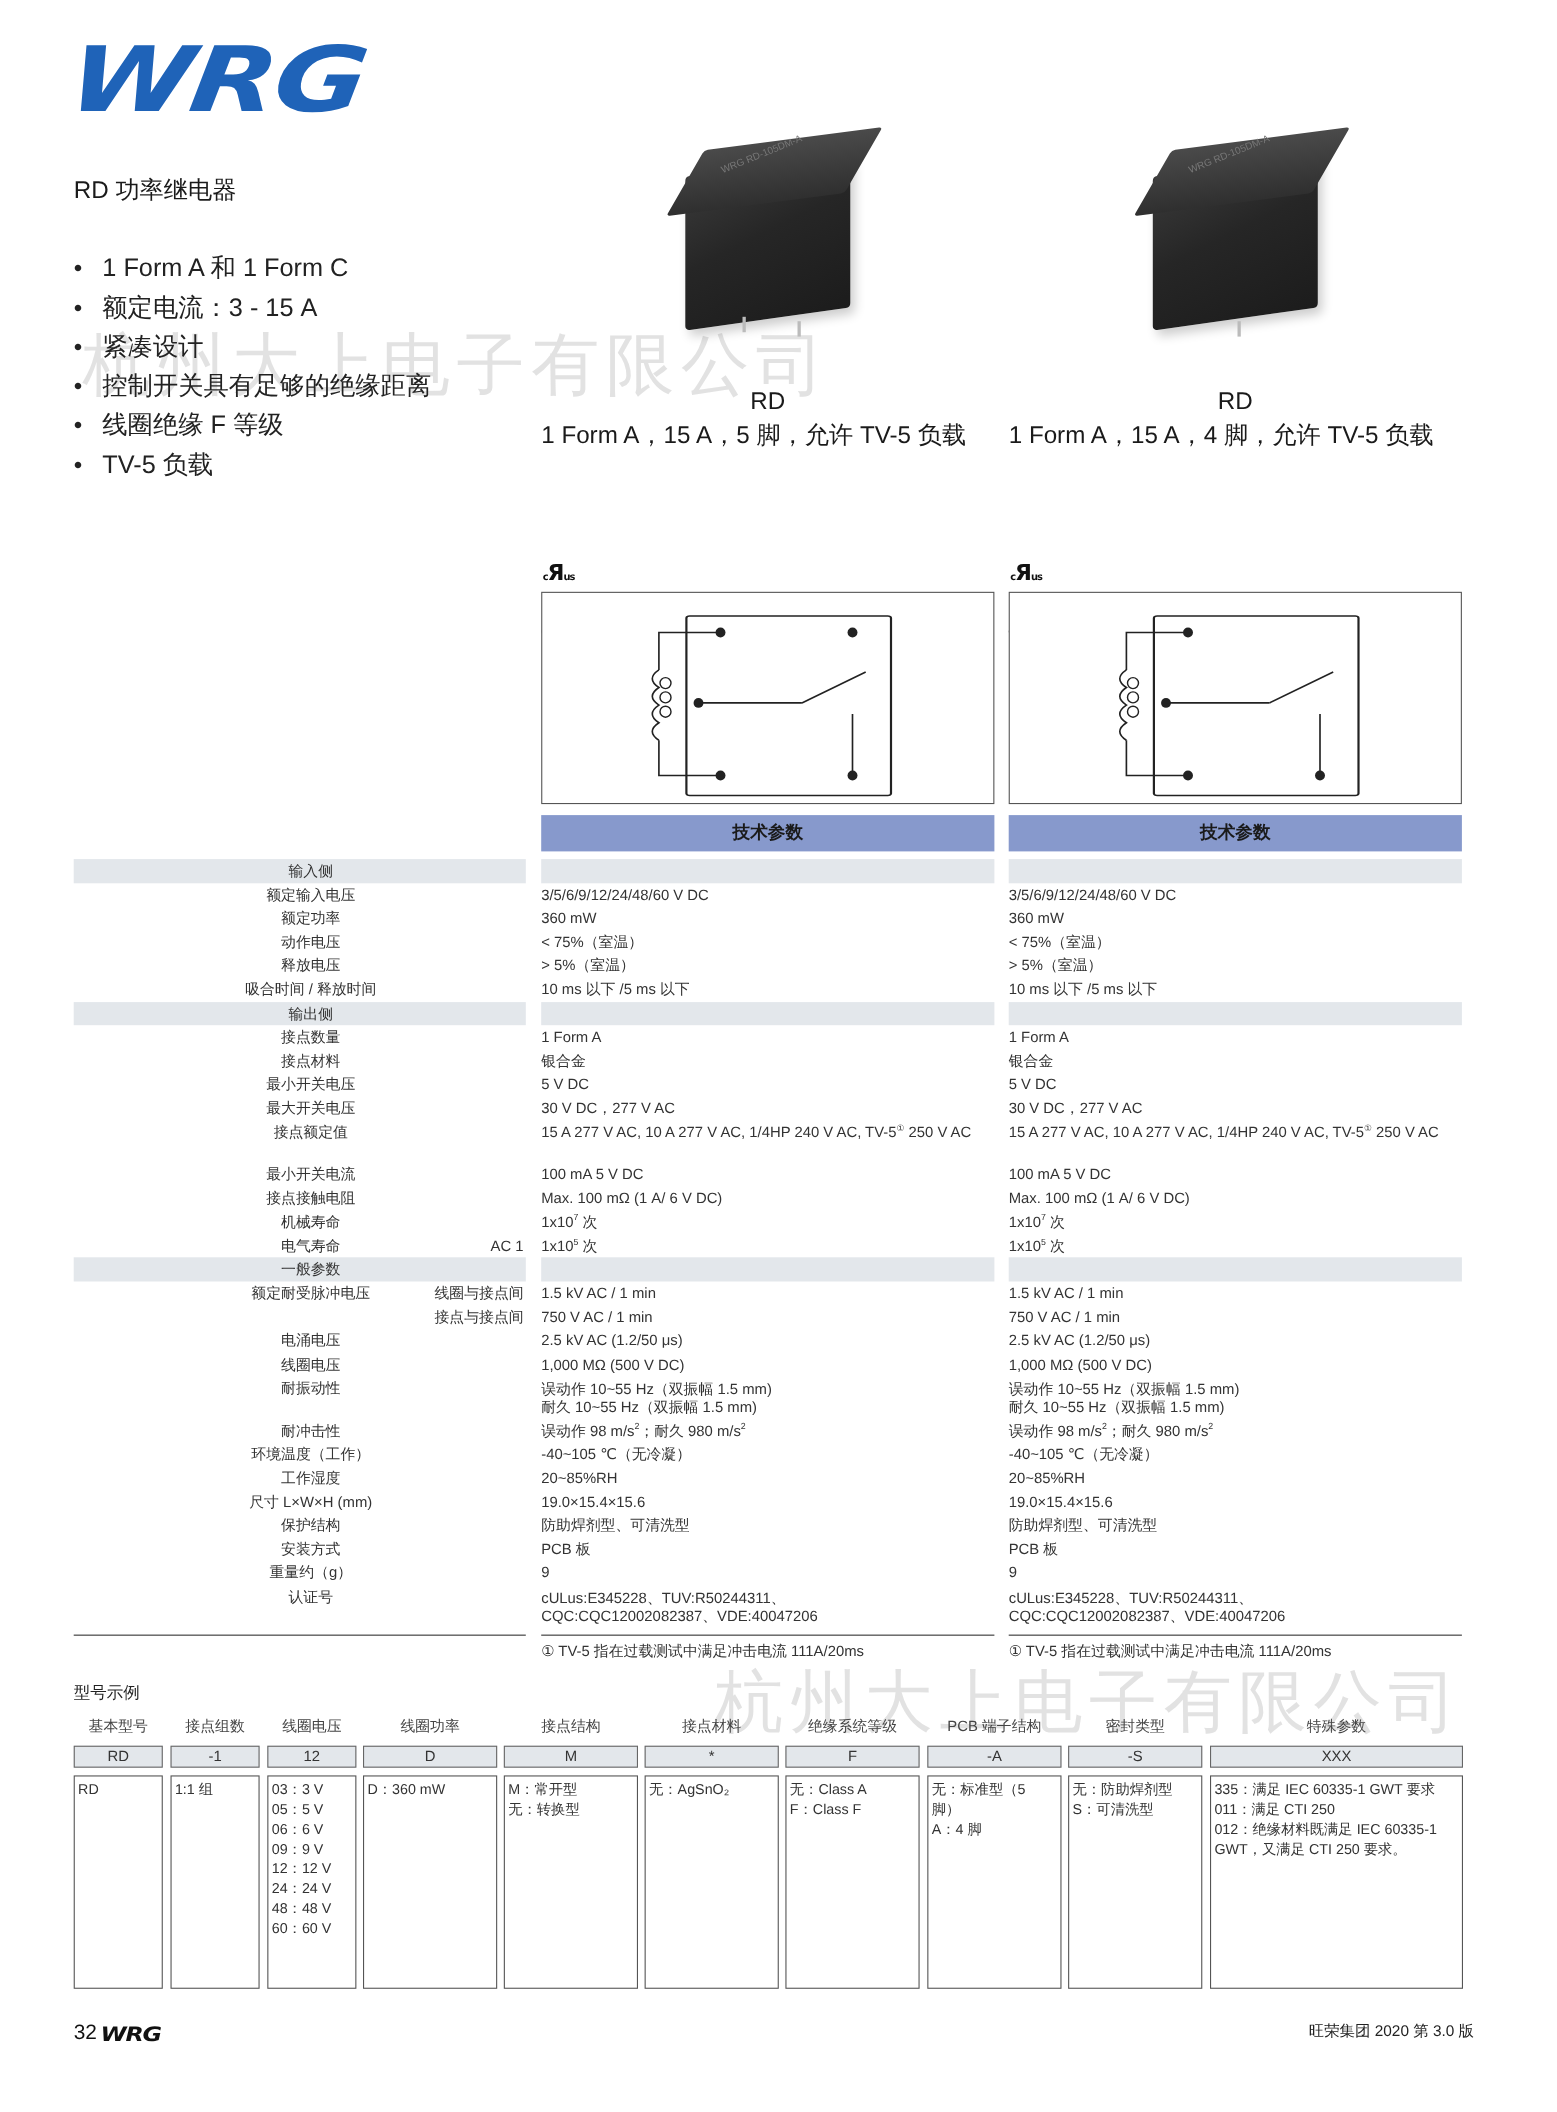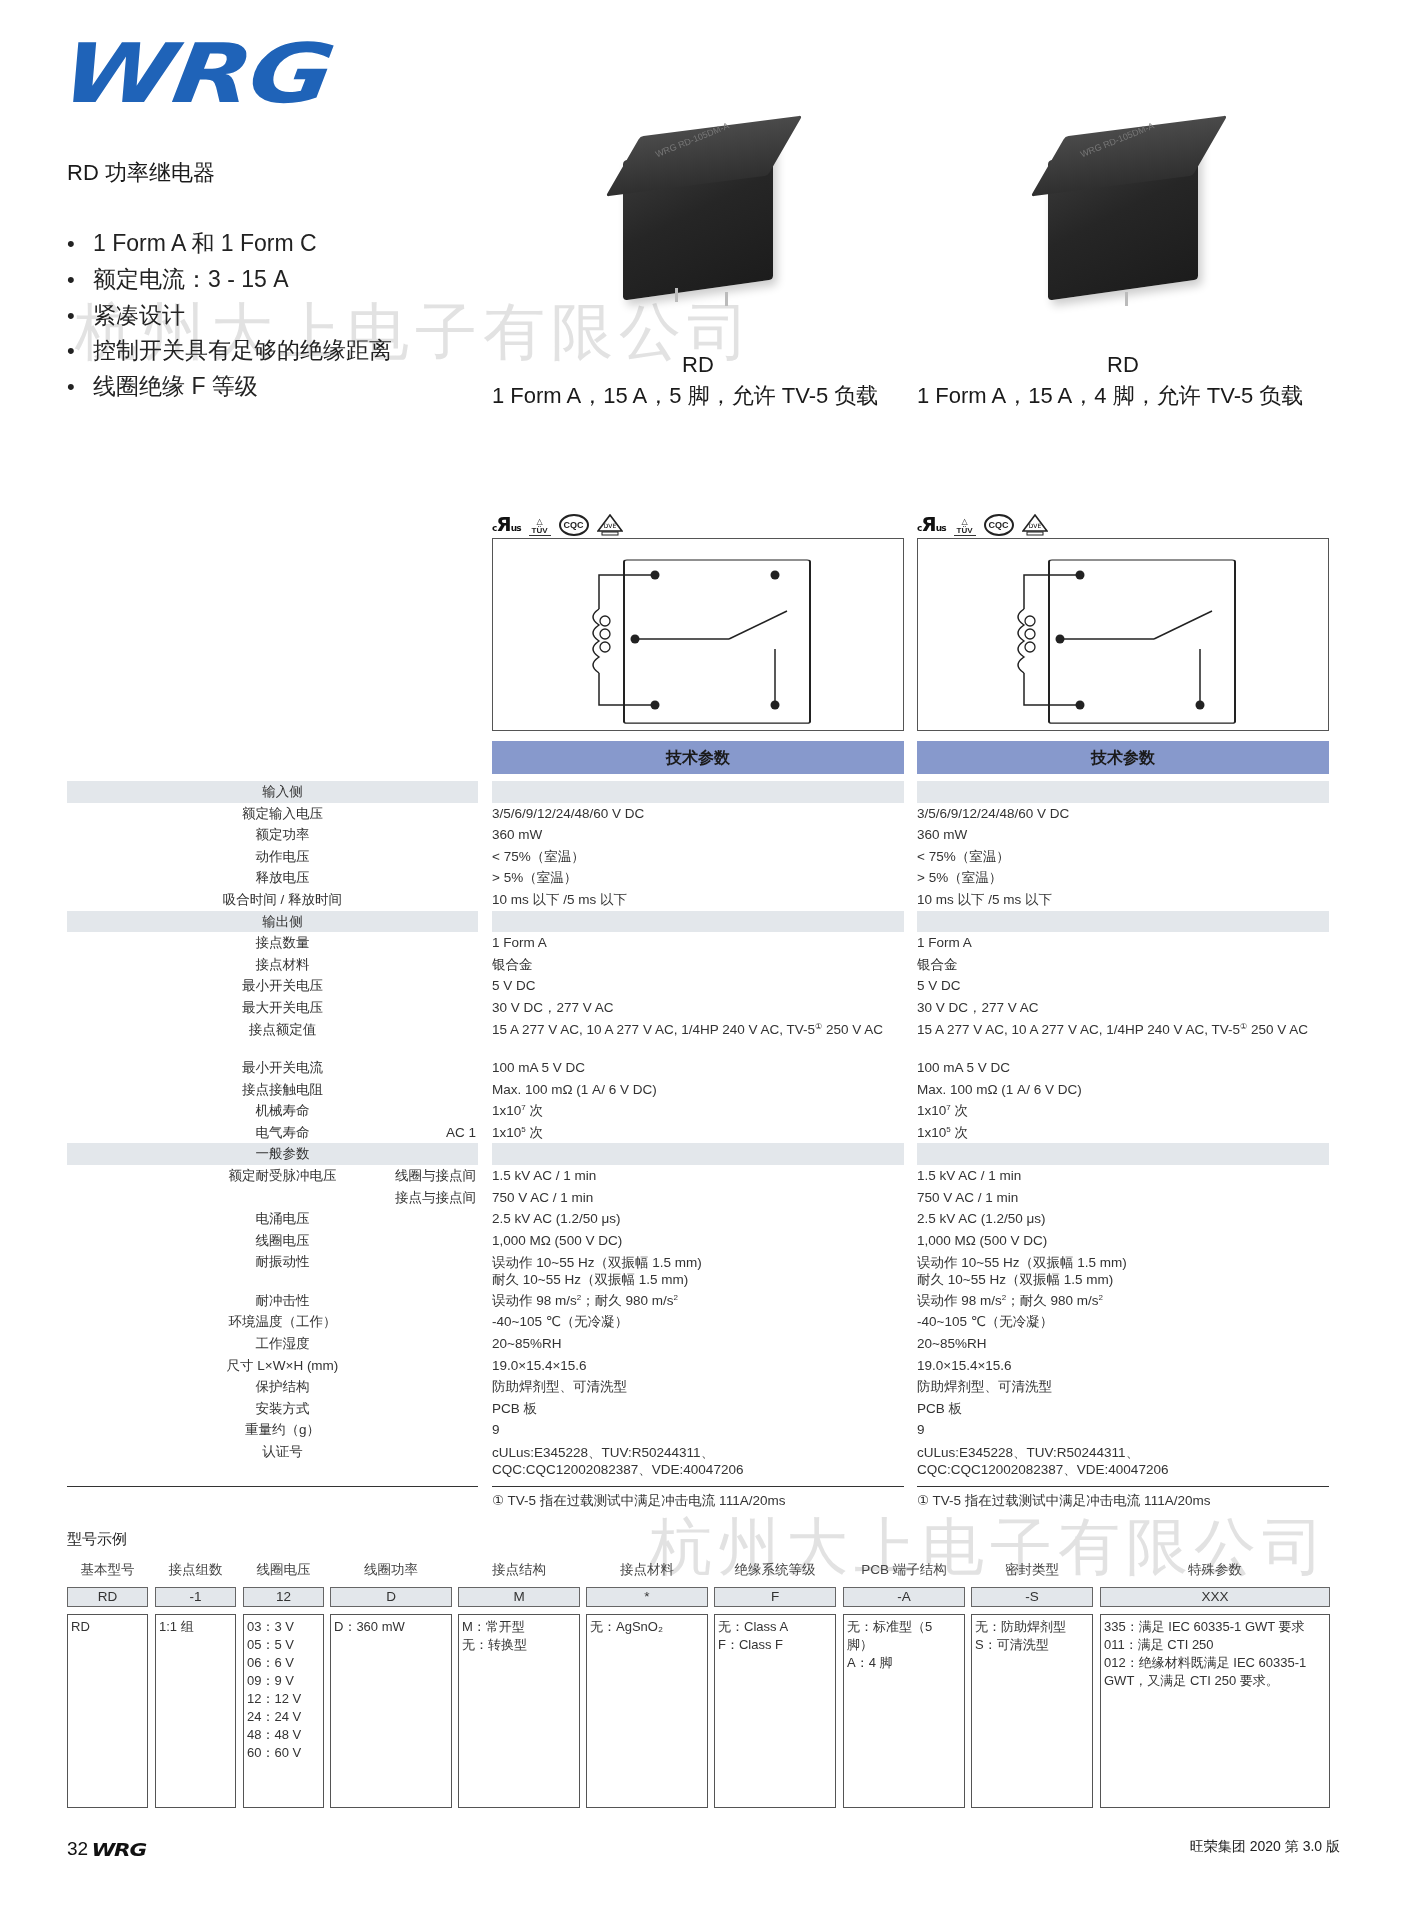--- a/index.html
+++ b/index.html
@@ -20,21 +20,21 @@
   .photo { width: 190px; height: 180px; }
   .relay-body { position: absolute; left: 18px; top: 30px; width: 150px; height: 140px; background: linear-gradient(160deg,#3b3b3b 0%,#262626 45%,#1c1c1c 100%); border-radius: 4px; transform: skewY(-8deg); box-shadow: 4px 6px 10px rgba(0,0,0,0.2); }
   .relay-top { position: absolute; left: 24px; top: 6px; width: 150px; height: 60px; background: linear-gradient(180deg,#4a4a4a,#2f2f2f); transform: skewX(-30deg) skewY(-8deg); border-radius: 3px; }
   .relay-label { position: absolute; left: 48px; top: 14px; font-size: 9px; color: #777; transform: rotate(-22deg); font-family: "Liberation Sans", sans-serif; line-height: 12px; }
   .relay-pin { position: absolute; width: 3px; height: 14px; background: #bbb; }
 
   .prod-name { font-size: 22px; text-align: center; color: #1a1a1a; }
   .prod-desc { font-size: 22px; line-height: 31px; color: #1a1a1a; }
 
   
-  .certs { display: flex; align-items: flex-end; gap: 8px; height: 28px; }
+  .certs { display: flex; align-items: flex-end; gap: 8px; height: 28px; flex-direction: column; }
   .cert-ul { font-weight: bold; font-size: 20px; color: #111; letter-spacing: -1px; font-family: "DejaVu Sans", sans-serif; }
   .cert-ul small { font-size: 9px; font-weight: bold; }
   .cert-tuv { font-size: 8px; font-weight: bold; text-align: center; line-height: 9px; border-bottom: 1px solid #333; width: 22px; }
   .cert-cqc { width: 30px; height: 22px; border: 2px solid #222; border-radius: 50%; font-size: 9px; font-weight: bold; display: flex; align-items: center; justify-content: center; }
   .cert-vde { width: 26px; height: 22px; }
 
   
   .diagram { width: 412px; height: 193px; border: 1px solid #555; background: #fff; }
 
   .spec-header { height: 33px; background: #8799cc; color: #1a1a1a; font-size: 16px; font-weight: bold; text-align: center; line-height: 33px; }
@@ -74,20 +74,21 @@
   <span class="logo-text">WRG</span>
 </div>
 
 <div class="abs subtitle">RD 功率继电器</div>
 <ul class="abs bullets">
   <li>1 Form A 和 1 Form C</li>
   <li>额定电流：3 - 15 A</li>
   <li>紧凑设计</li>
   <li>控制开关具有足够的绝缘距离</li>
   <li>线圈绝缘 F 等级</li>
+  <li>TV-5 负载</li>
 </ul>
 
 <div class="abs photo" style="left:605px; top:120px;">
   <div class="relay-body"></div>
   <div class="relay-top"></div>
   <div class="relay-label">WRG RD-105DM-A</div>
   <div class="relay-pin" style="left:70px; top:168px;"></div>
   <div class="relay-pin" style="left:120px; top:172px;"></div>
 </div>
 <div class="abs photo" style="left:1030px; top:120px;">

